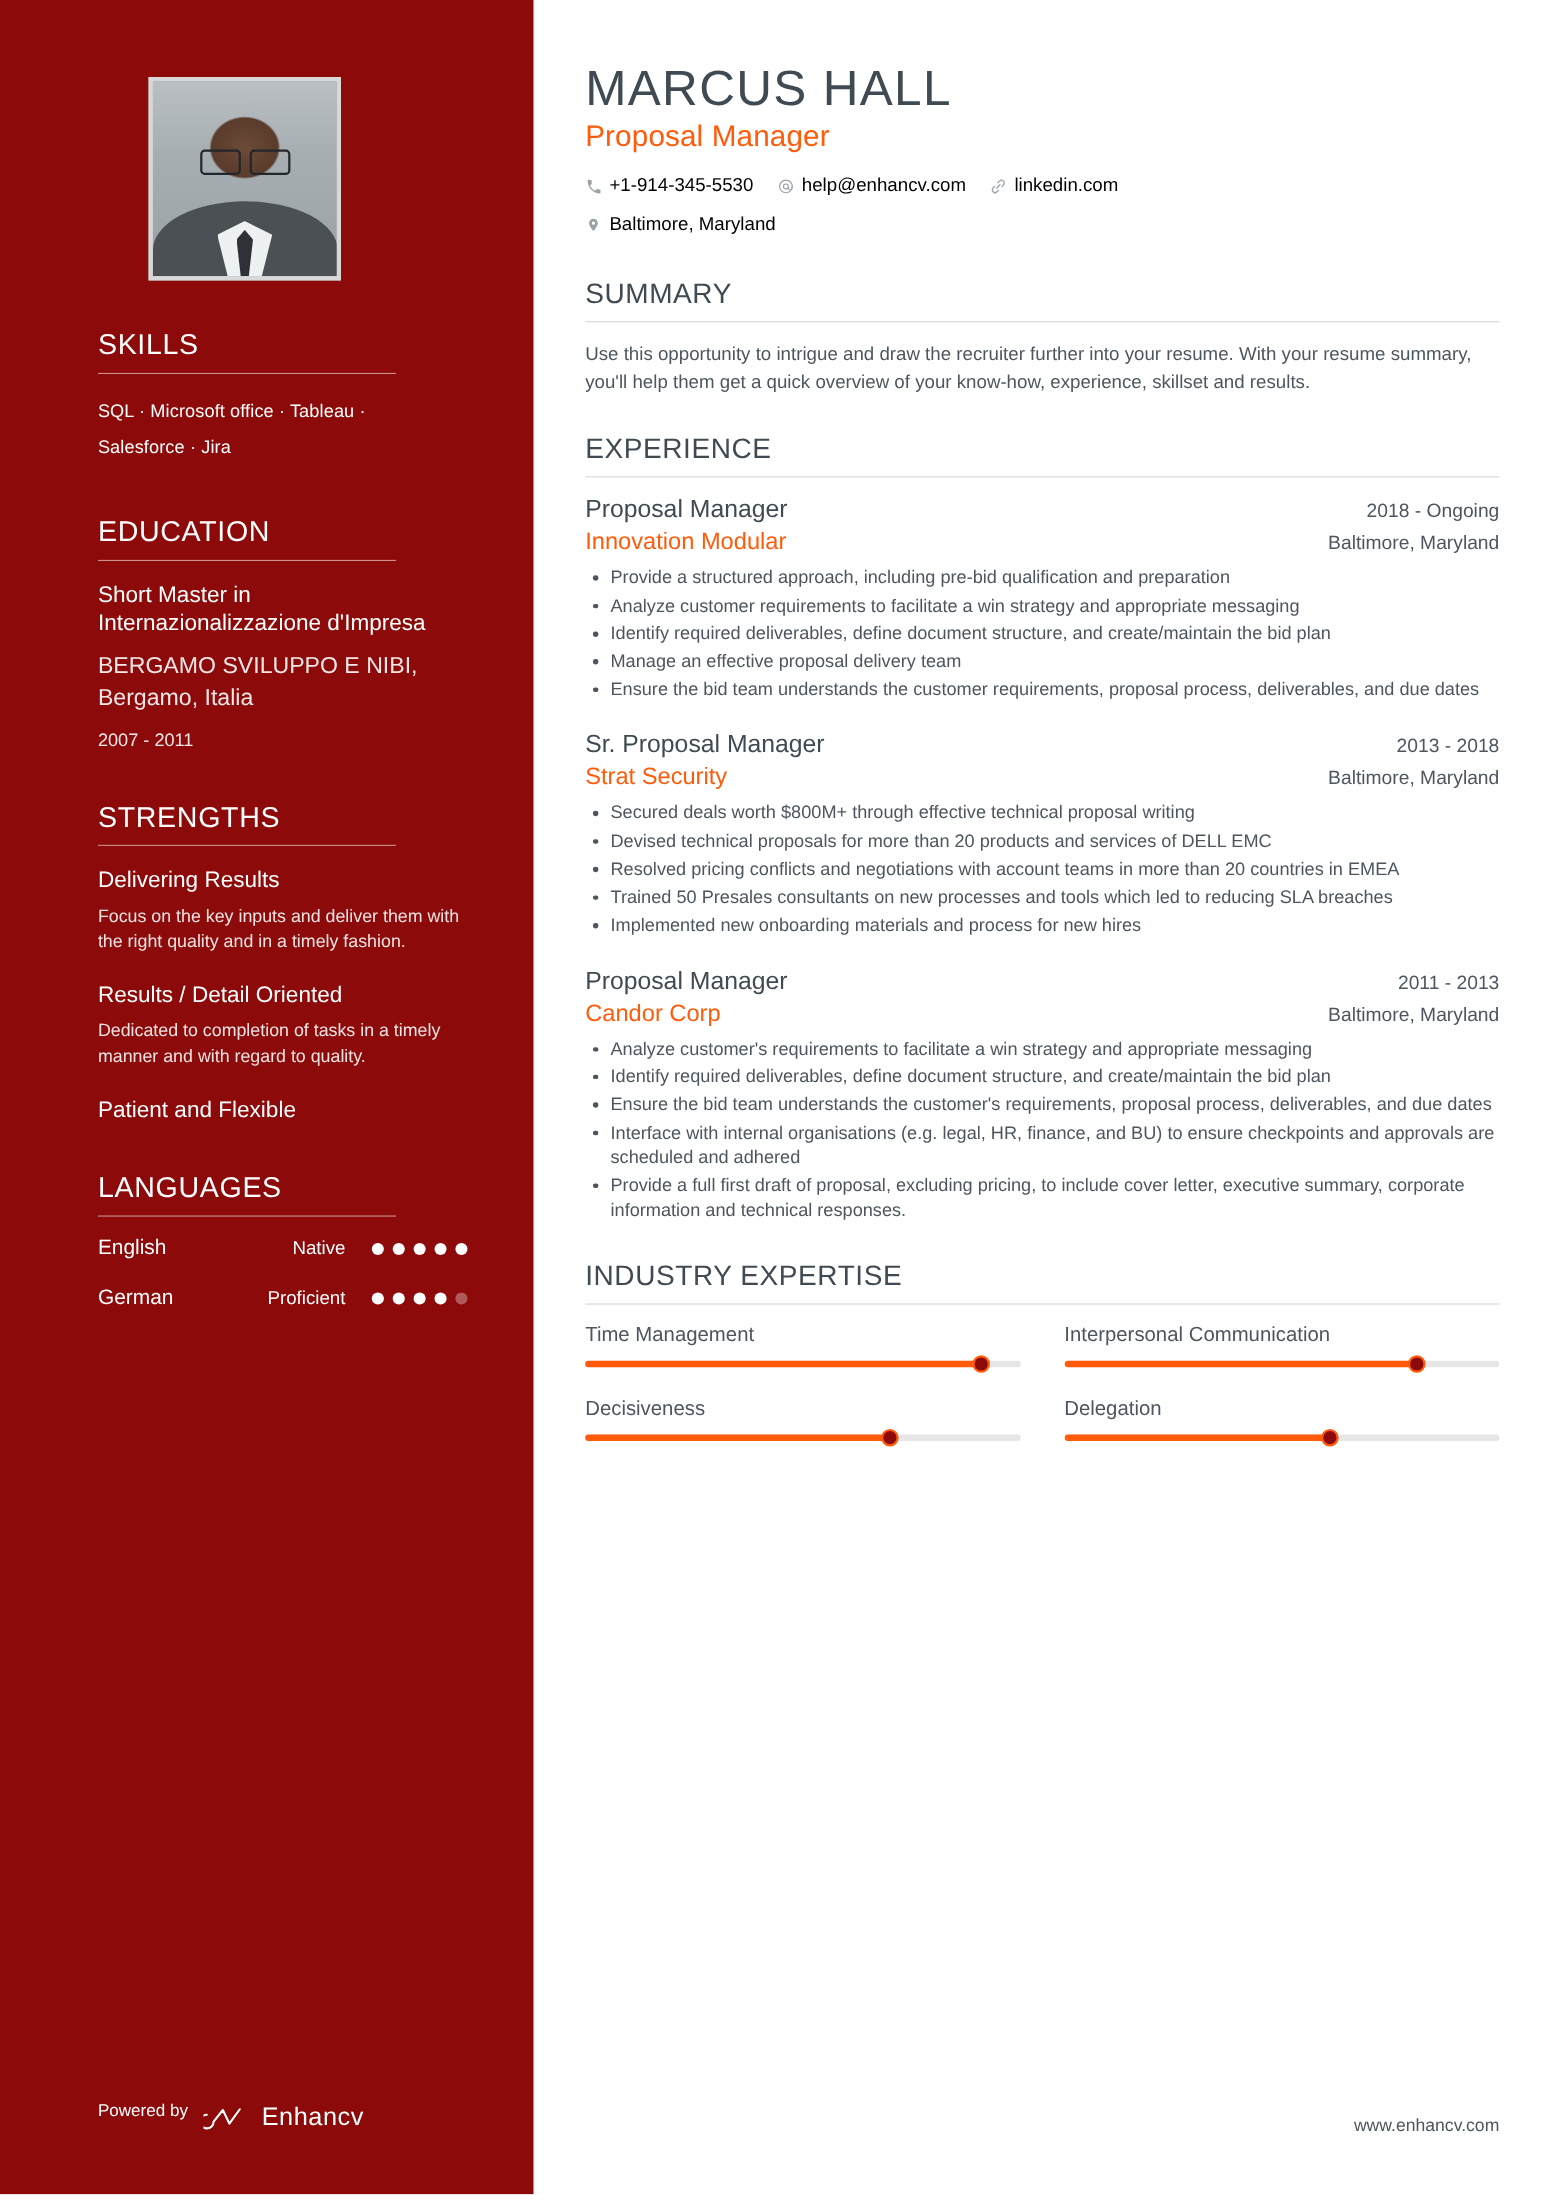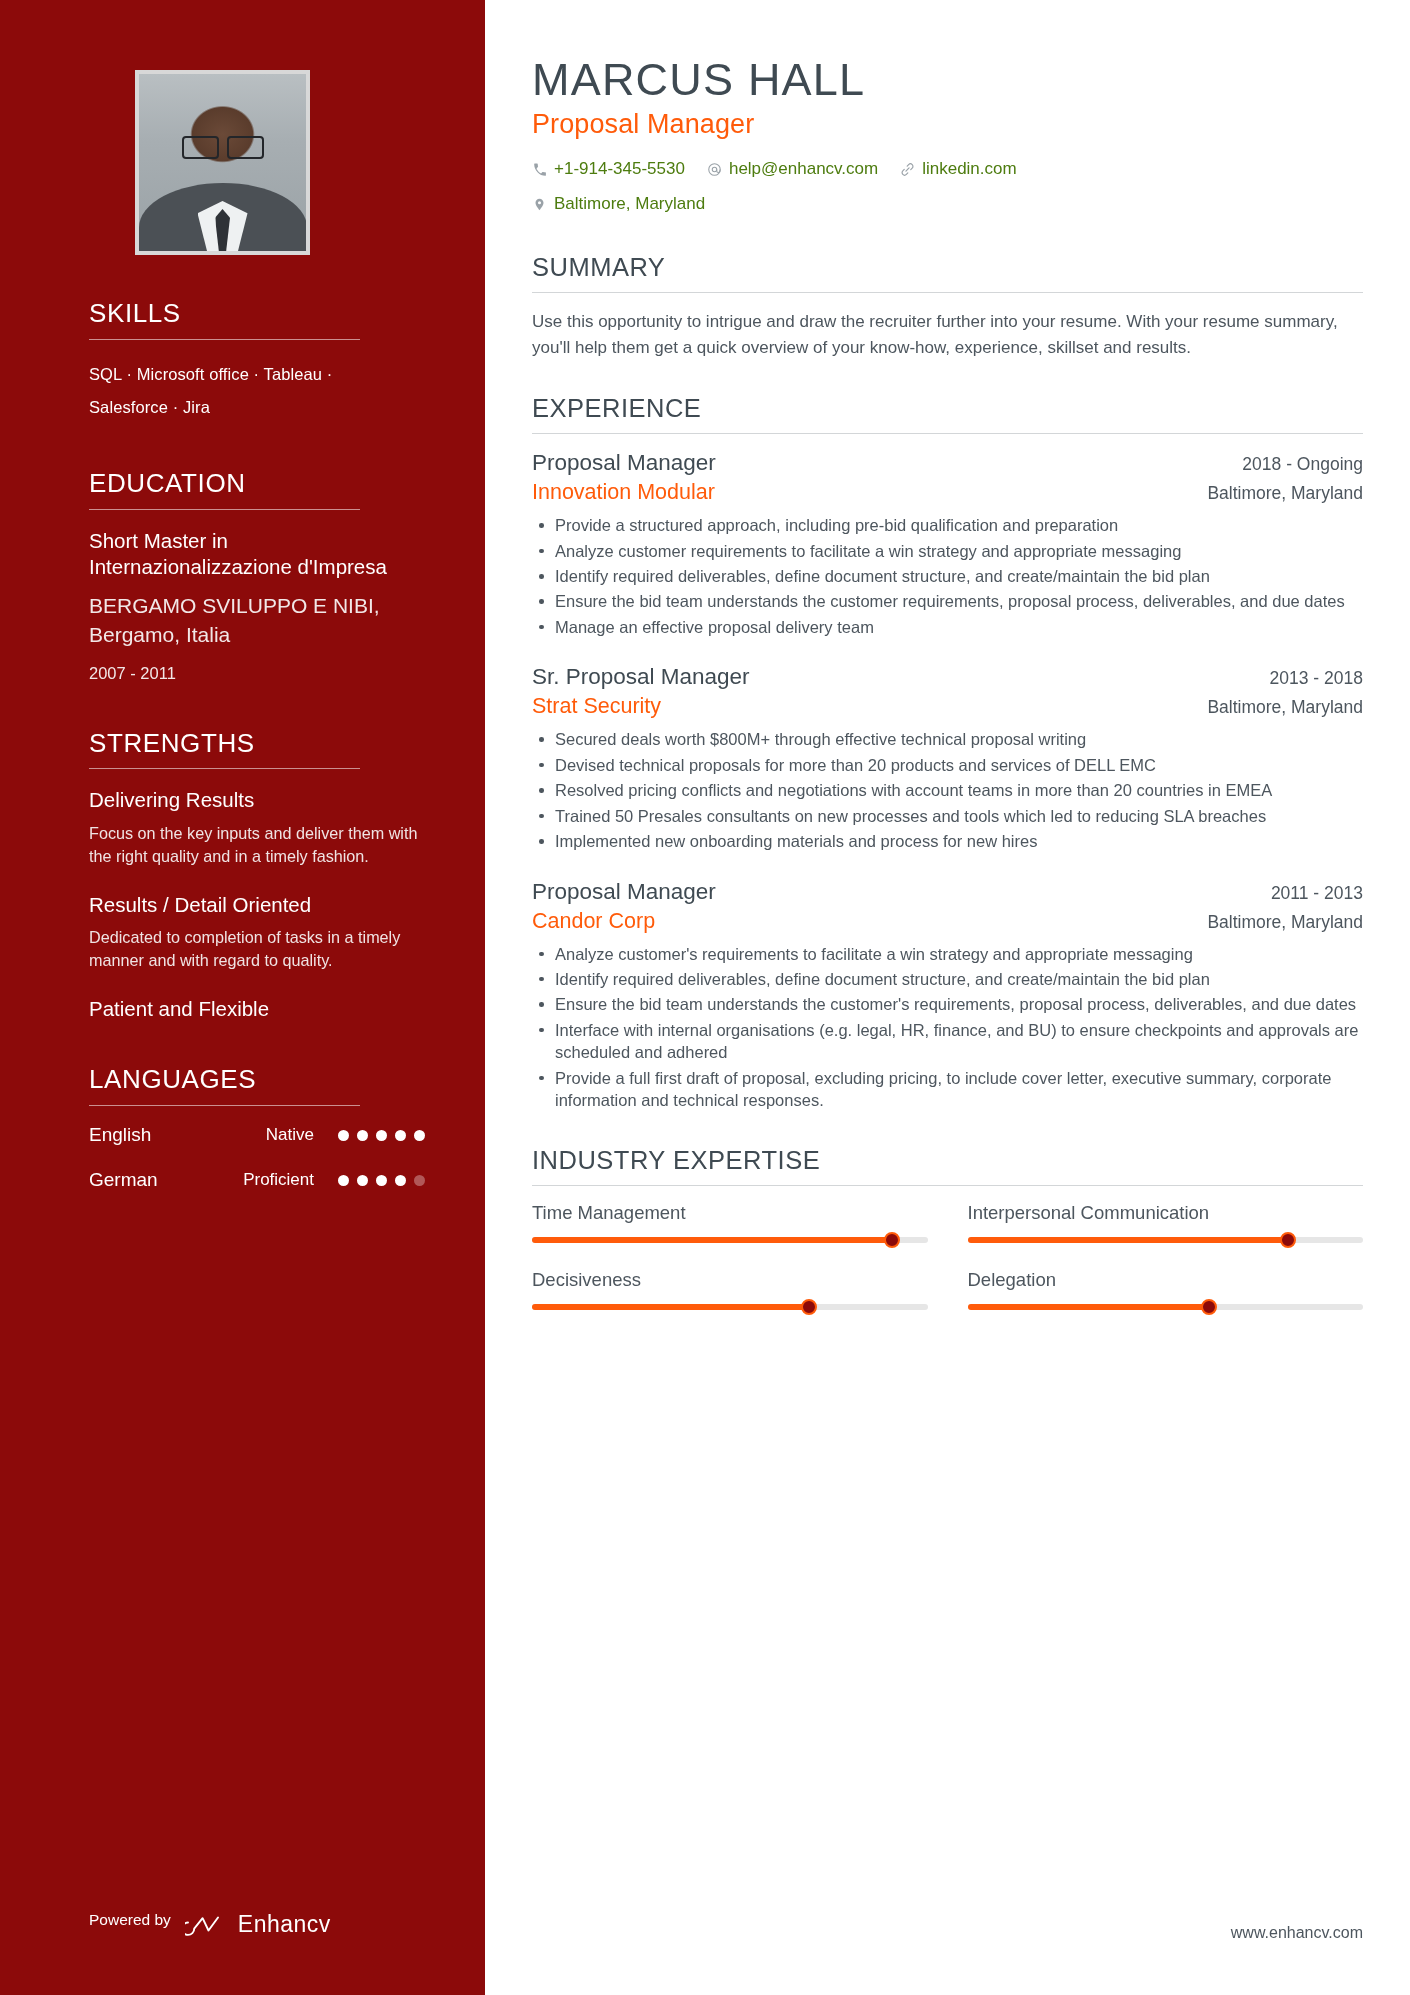--- a/index.html
+++ b/index.html
@@ -223,21 +223,21 @@
     margin-top: 15px;
     display: flex;
     flex-wrap: wrap;
     align-items: center;
     gap: 6px 22px;
   }
   .contact-item {
     display: flex;
     align-items: center;
     gap: 7px;
-    color: #4d7c0f;
+    color: #000000;
     font-size: 17px;
     line-height: 1.7;
   }
   .contact-item.break { flex-basis: 100%; }
   .ci-icon {
     width: 15px;
     height: 15px;
     flex: 0 0 15px;
     display: inline-flex;
     align-items: center;
@@ -525,22 +525,22 @@
           <span class="job-dates">2018 - Ongoing</span>
         </div>
         <div class="job-sub">
           <span class="job-company">Innovation Modular</span>
           <span class="job-location">Baltimore, Maryland</span>
         </div>
         <ul class="bullets">
           <li>Provide a structured approach, including pre-bid qualification and preparation</li>
           <li>Analyze customer requirements to facilitate a win strategy and appropriate messaging</li>
           <li>Identify required deliverables, define document structure, and create/maintain the bid plan</li>
+          <li>Manage an effective proposal delivery team</li>
           <li>Ensure the bid team understands the customer requirements, proposal process, deliverables, and due dates</li>
-          <li>Manage an effective proposal delivery team</li>
         </ul>
       </article>
 
       <article class="job">
         <div class="job-head">
           <span class="job-role">Sr. Proposal Manager</span>
           <span class="job-dates">2013 - 2018</span>
         </div>
         <div class="job-sub">
           <span class="job-company">Strat Security</span>

